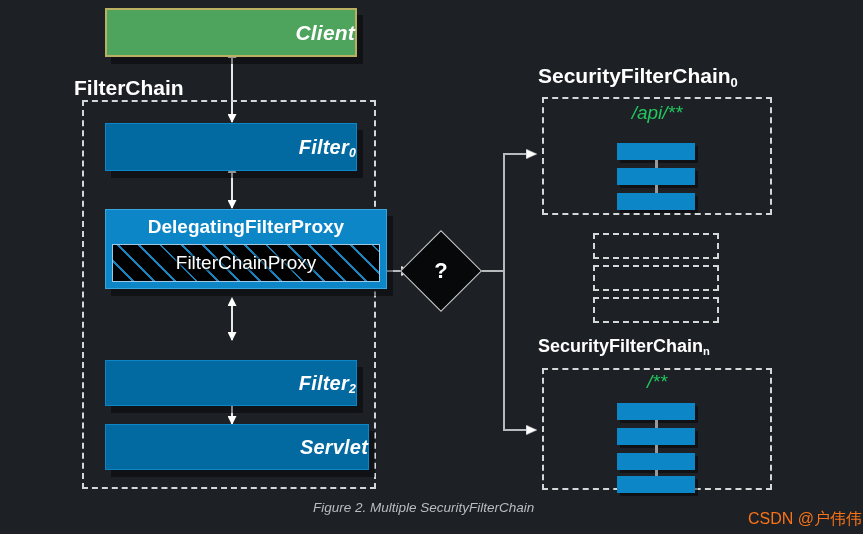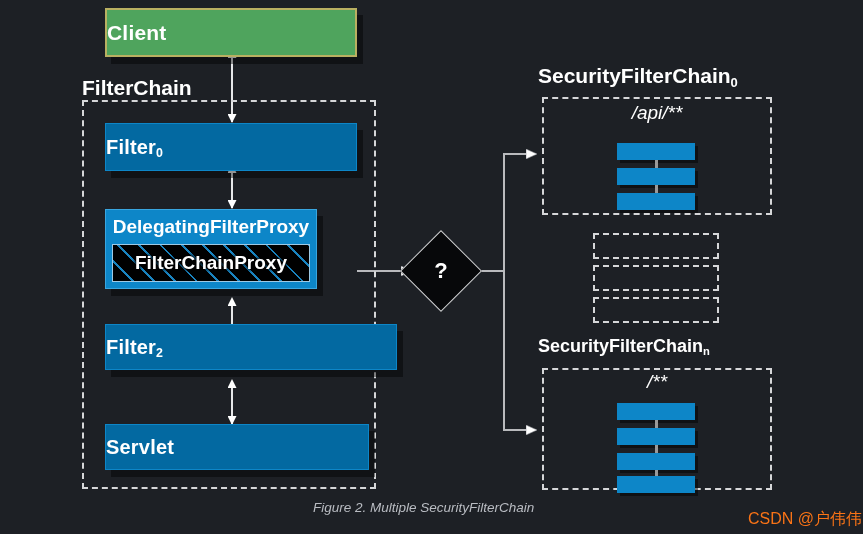--- a/index.html
+++ b/index.html
@@ -15,25 +15,26 @@
     height: 534px;
     background: #1d2025;
     overflow: hidden;
   }
 
   
   .node {
     position: absolute;
     display: flex;
     align-items: center;
-    justify-content: flex-start;
+    justify-content: flex-end;
     color: #ffffff;
     font-weight: bold;
     letter-spacing: .2px;
     box-shadow: 6px 7px 0 0 rgba(0,0,0,.42);
+    font-style: italic;
   }
 
   .node.blue {
     background: #0369a1;
     border: 1px solid #0d86c8;
   }
 
   .node.green {
     background: #4fa45d;
     border: 2px solid #b9b061;
@@ -84,21 +85,21 @@
     background:
       repeating-linear-gradient(
         45deg,
         #000000 0px, #000000 13px,
         #1a84c0 13px, #1a84c0 15px
       );
     border: 1px solid #9ec9e4;
     display: flex; align-items: center; justify-content: center;
   }
   .fcp-title {
-    color: #ffffff; font-weight: bold; font-size: 19px;
+    color: #ffffff; font-weight: normal; font-size: 19px;
     position: relative; z-index: 3;
     text-shadow: 0 0 4px #000, 0 0 4px #000, 0 0 3px #000;
   }
 
   
   .bar {
     position: absolute;
     background: #0d86c8;
     box-shadow: 3px 3px 0 0 rgba(0,0,0,.45);
   }
@@ -109,21 +110,21 @@
   }
   .ghost-bar {
     position: absolute;
     border: 2px dashed #d6d7d9;
     background: transparent;
   }
 
   
   .path-label {
     position: absolute;
-    color: #ffffff;
+    color: #22c55e;
     font-style: italic;
     font-size: 19px;
     white-space: nowrap;
     text-align: center;
   }
 
   
   .svg-layer {
     position: absolute;
     top: 0; left: 0;
@@ -197,38 +198,38 @@
 
     <path d="M504,271 L504,154 L536,154" stroke="#b9babd" stroke-width="2" fill="none" marker-end="url(#arrowGray)"></path>
 
     <path d="M504,271 L504,430 L536,430" stroke="#b9babd" stroke-width="2" fill="none" marker-end="url(#arrowGray)"></path>
   </svg>
 
   <div class="node green" style="left:105px; top:8px; width:252px; height:49px; font-size:21px;">
     <span class="node-label">Client</span>
   </div>
 
-  <div class="group-title" style="left:82px; top:76px; font-size:21px;">FilterChain</div>
+  <div class="group-title" style="left:74px; top:76px; font-size:21px;">FilterChain</div>
 
   <div class="group-box" style="left:82px; top:100px; width:294px; height:389px;"></div>
 
   <div class="node blue" style="left:105px; top:123px; width:252px; height:48px; font-size:20px;">
     <span class="node-label">
       <span>Filter</span><sub>0</sub>
     </span>
   </div>
 
-  <div class="dfp" style="left:105px; top:209px; width:212px; height:80px;">
+  <div class="dfp" style="left:105px; top:209px; width:282px; height:80px;">
     <div class="dfp-title">DelegatingFilterProxy</div>
     <div class="fcp">
       <span class="fcp-title">FilterChainProxy</span>
     </div>
   </div>
 
-  <div class="node blue" style="left:105px; top:324px; width:292px; height:46px; font-size:20px;">
+  <div class="node blue" style="left:105px; top:360px; width:252px; height:46px; font-size:20px;">
     <span class="node-label">
       <span>Filter</span><sub>2</sub>
     </span>
   </div>
 
   <div class="node blue" style="left:105px; top:424px; width:264px; height:46px; font-size:20px;">
     <span class="node-label">Servlet</span>
   </div>
 
   <div class="diamond-wrap" style="left:412px; top:242px;">

